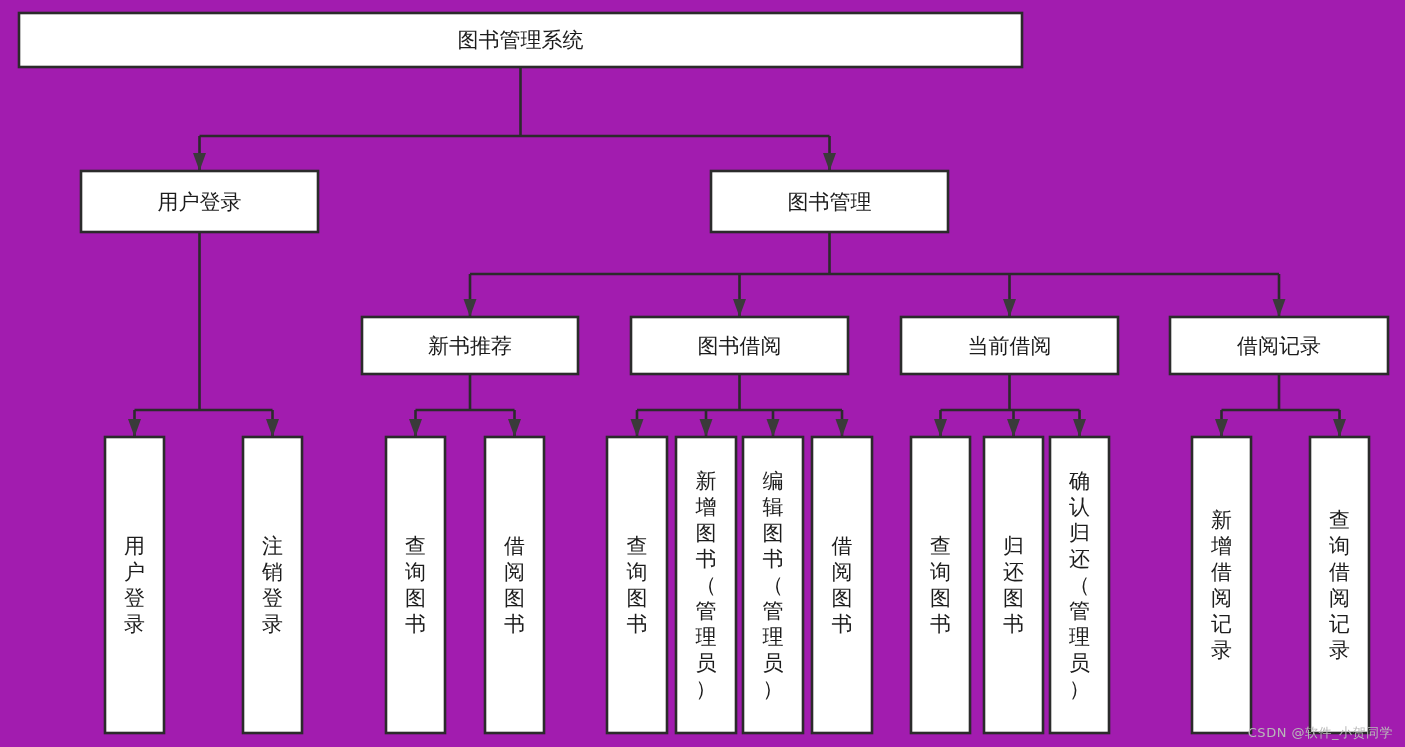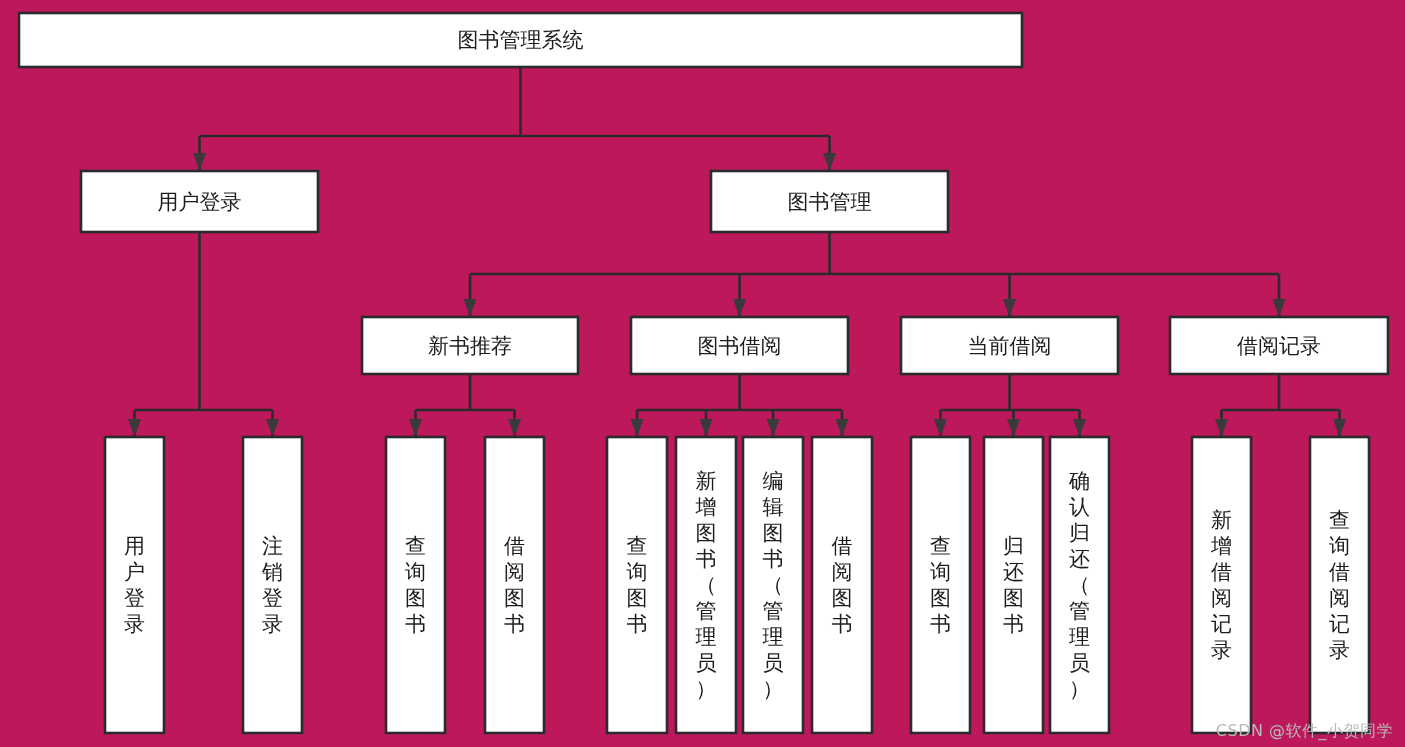--- a/index.html
+++ b/index.html
@@ -10,21 +10,21 @@
   body {
     width: 1405px;
     height: 747px;
     font-family: "DejaVu Sans", "Liberation Sans", sans-serif;
     overflow: hidden;
   }
   #diagram-root {
     position: relative;
     width: 1405px;
     height: 747px;
-    background: #be185d;
+    background: #a21caf;
   }
   svg.canvas {
     position: absolute;
     left: 0;
     top: 0;
     width: 1405px;
     height: 747px;
   }
   .node-rect {
     fill: #ffffff;
@@ -52,21 +52,21 @@
     font-family: "DejaVu Sans", "Liberation Sans", sans-serif;
     font-size: 21px;
     fill: #1c1c1c;
     text-anchor: middle;
   }
   .watermark {
     position: absolute;
     right: 12px;
     bottom: 5px;
     font-family: "DejaVu Sans", "Liberation Sans", sans-serif;
-    font-size: 16px;
+    font-size: 13px;
     color: #b9b9b9;
     letter-spacing: 0.5px;
     white-space: nowrap;
     user-select: none;
   }
 </style>
 </head>
 <body>
 
 <div id="diagram-root">

